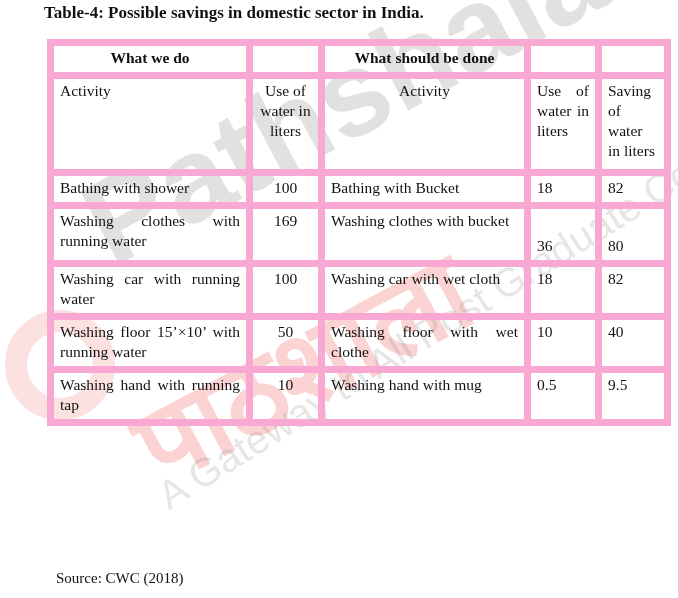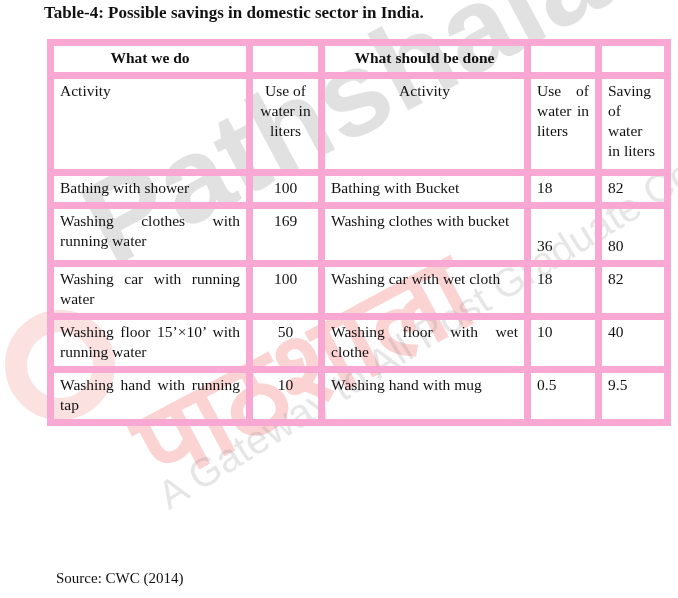--- a/index.html
+++ b/index.html
@@ -88,13 +88,13 @@
   <tr>
     <td class="c1">Washing hand with running tap</td>
     <td class="c2">10</td>
     <td class="c3">Washing hand with mug</td>
     <td class="c4">0.5</td>
     <td class="c5">9.5</td>
   </tr>
 </tbody>
   </table>
 
-<div class="source">Source: CWC (2014)</div>
+<div class="source">Source: CWC (2018)</div>
 
 </body></html>

